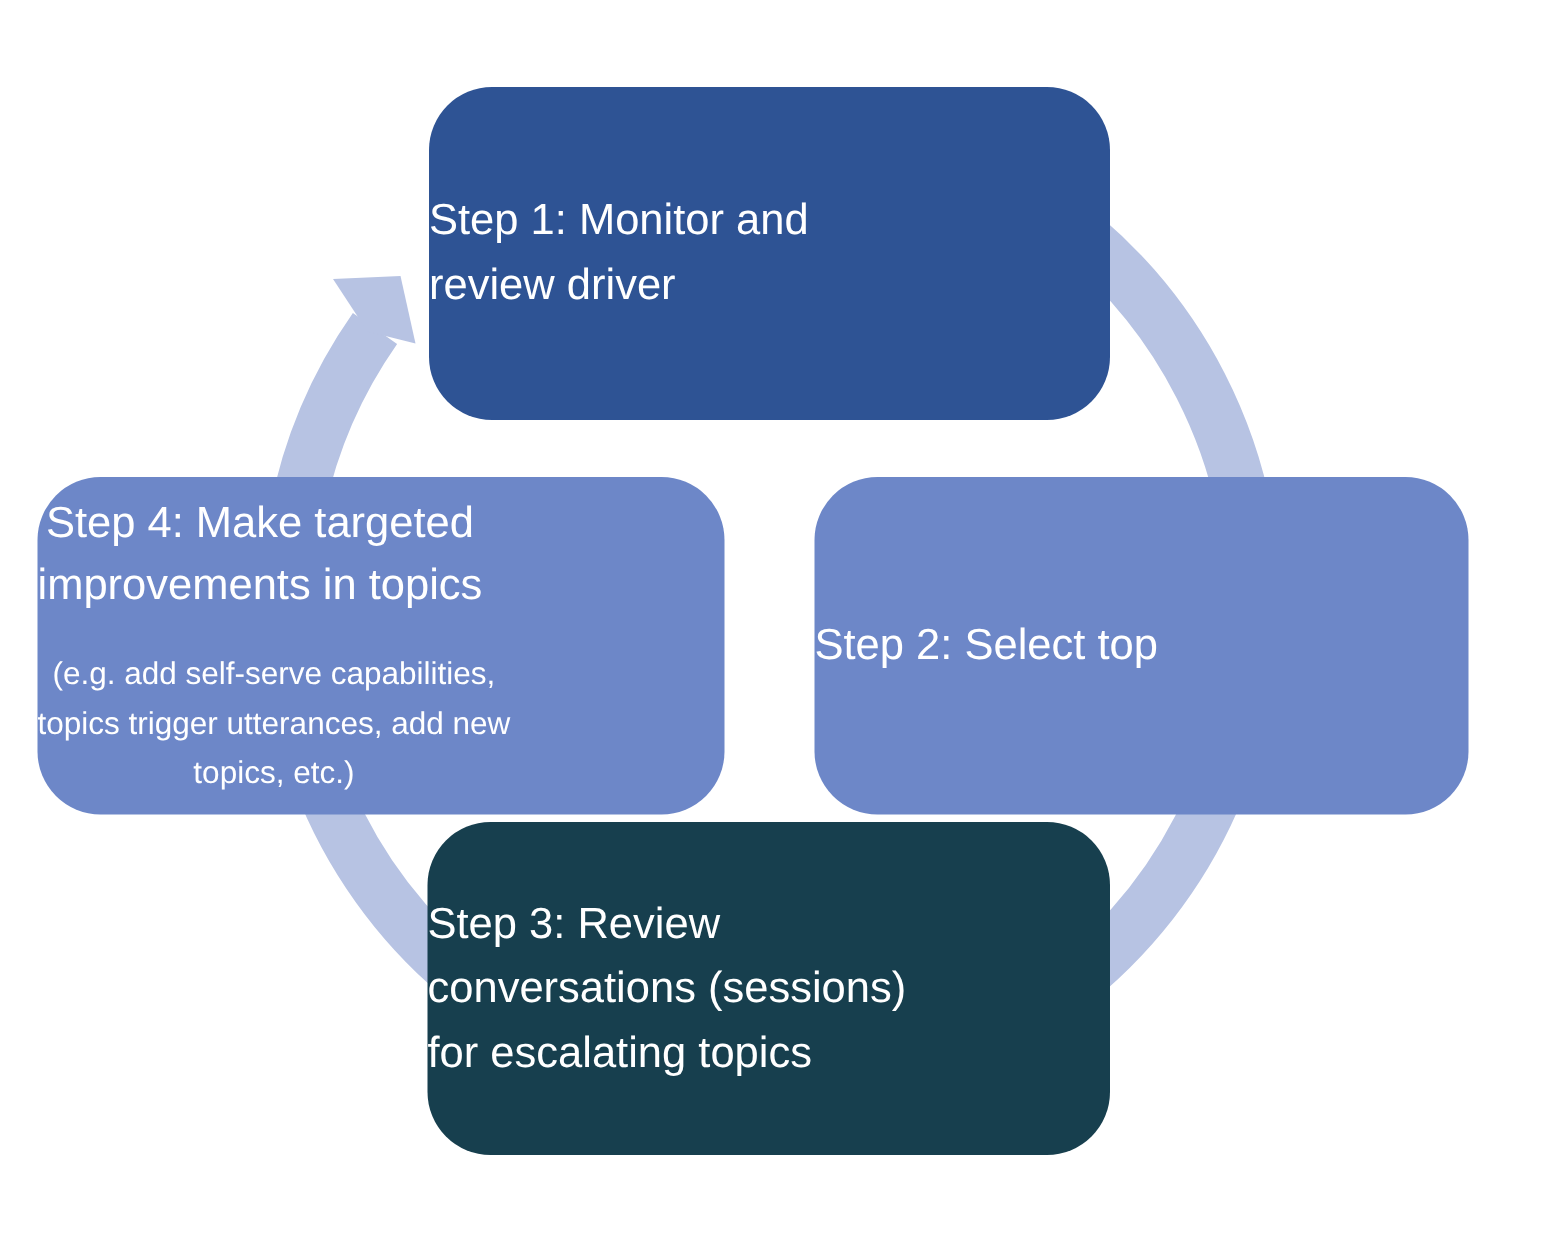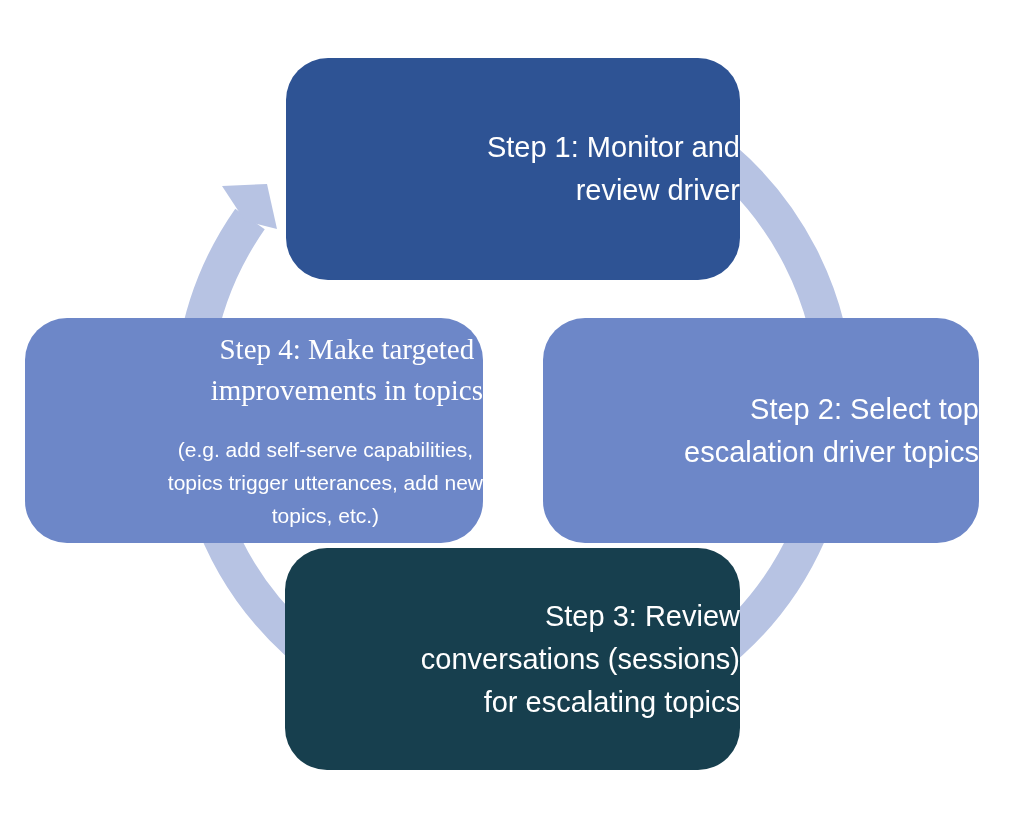--- a/index.html
+++ b/index.html
@@ -34,21 +34,21 @@
     fill: var(--arrow, #B7C3E3);
     stroke: none;
   }
   .box {
     position: absolute;
     border-radius: 42px;
     color: var(--text, #FFFFFF);
     display: flex;
     flex-direction: column;
     justify-content: center;
-    align-items: flex-end;
+    align-items: flex-start;
     text-align: center;
     font-size: 29px;
     line-height: 43px;
   }
   .box .line { display: block; }
   .box1 {
     left: 286px; top: 58px;
     width: 454px; height: 222px;
     background: var(--step1-fill, #2E5394);
   }
@@ -60,21 +60,21 @@
   .box3 {
     left: 285px; top: 548px;
     width: 455px; height: 222px;
     background: var(--step3-fill, #173F4E);
   }
   .box4 {
     left: 25px; top: 318px;
     width: 458px; height: 225px;
     background: var(--step4-fill, #6D87C8);
   }
-  .box4 .heading .line { line-height: 41px; font-family: Liberation Serif, serif; }
+  .box4 .heading .line { line-height: 41px; }
   .box4 .subtext {
     margin-top: 22px;
     font-size: 21px;
     line-height: 33px;
   }
 </style>
 </head>
 <body>
 
 <div class="diagram">
@@ -84,21 +84,20 @@
     <polygon class="head" points="222,186 267,184 277,229 245,221"></polygon>
   </svg>
 
   <div class="box box1">
     <span class="line">Step 1: Monitor and</span>
     <span class="line">review driver</span>
   </div>
 
   <div class="box box2">
     <span class="line">Step 2: Select top</span>
-    <span class="line">escalation driver topics</span>
   </div>
 
   <div class="box box3">
     <span class="line">Step 3: Review</span>
     <span class="line">conversations (sessions)</span>
     <span class="line">for escalating topics</span>
   </div>
 
   <div class="box box4">
     <div class="heading">

